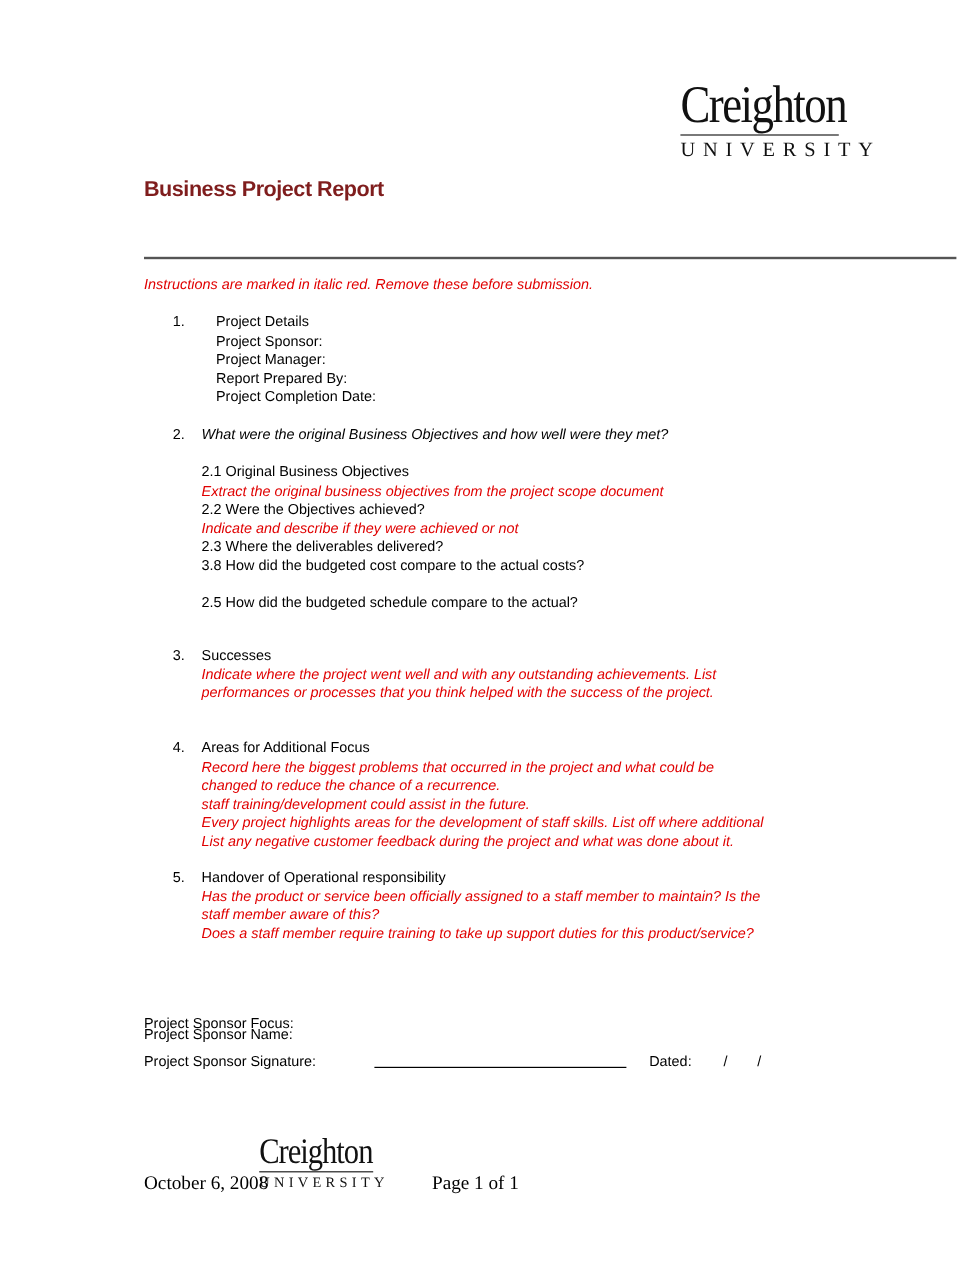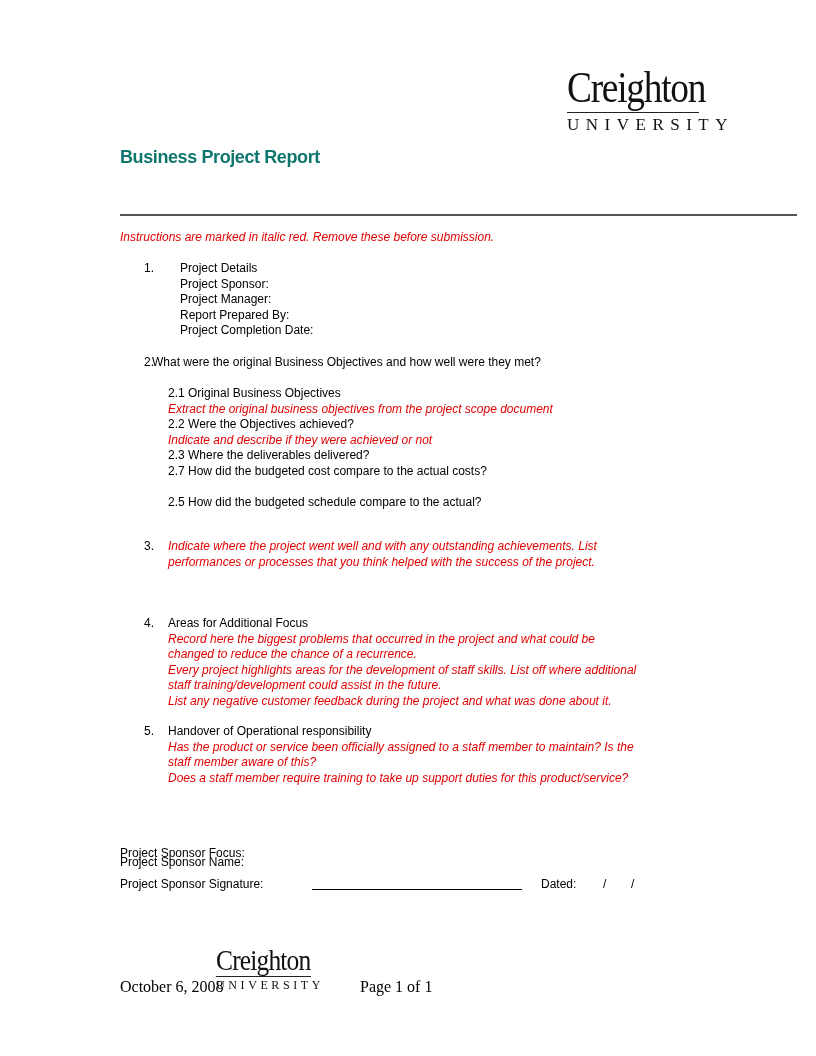--- a/index.html
+++ b/index.html
@@ -4,21 +4,21 @@
   <style>
     html, body { margin: 0; padding: 0; background: #ffffff; }
     body { width: 816px; height: 1056px; position: relative; overflow: hidden;
            font-family: "Liberation Sans", sans-serif; color: #000; }
     .abs { position: absolute; }
     .logo { font-family: "Liberation Serif", serif; color: #111; }
     .logo .name { display: block; font-size: 44px; line-height: 44px; letter-spacing: -1.5px;
                   transform: scaleX(0.85); transform-origin: left top; }
     .logo .rule { display: block; height: 1px; background: #222; }
     .logo .uni { display: block; font-size: 17px; letter-spacing: 6.5px; line-height: 18px; }
-    .title { left: 120px; top: 147px; font-size: 18px; font-weight: bold; color: #0f766e;
+    .title { left: 120px; top: 147px; font-size: 18px; font-weight: bold; color: #7f1d1d;
              letter-spacing: -0.4px; }
     .hr { left: 120px; top: 214px; width: 677px; height: 2px; background: #555; }
     .txt { font-size: 12px; line-height: 15.5px; white-space: nowrap; }
     .red { color: #e00000; font-style: italic; }
     .sigline { left: 312px; top: 889px; width: 210px; height: 1px; background: #000; }
     .footer { font-family: "Liberation Serif", serif; font-size: 16px; }
   </style>
 </head>
 <body>
 
@@ -36,45 +36,46 @@
 <div class="abs txt" style="left:144px; top:261px;">1.</div>
 <div class="abs txt" style="left:180px; top:261px;">
   <div>Project Details</div>
   <div>Project Sponsor:</div>
   <div>Project Manager:</div>
   <div>Report Prepared By:</div>
   <div>Project Completion Date:</div>
 </div>
 
 <div class="abs txt" style="left:144px; top:355px;">2.</div>
-<div class="abs txt" style="left:152px; top:355px;">What were the original Business Objectives and how well were they met?</div>
+<div class="abs txt" style="left:168px; top:355px;font-style:italic;">What were the original Business Objectives and how well were they met?</div>
 <div class="abs txt" style="left:168px; top:386px;">
   <div>2.1 Original Business Objectives</div>
   <div class="red">Extract the original business objectives from the project scope document</div>
   <div>2.2 Were the Objectives achieved?</div>
   <div class="red">Indicate and describe if they were achieved or not</div>
   <div>2.3 Where the deliverables delivered?</div>
-  <div>2.7  How did the budgeted cost compare to the actual costs?</div>
+  <div>3.8  How did the budgeted cost compare to the actual costs?</div>
   <div style="height:15.5px;"></div>
   <div>2.5 How did the budgeted schedule compare to the actual?</div>
 </div>
 
 <div class="abs txt" style="left:144px; top:539px;">3.</div>
 <div class="abs txt" style="left:168px; top:539px;">
+  <div>Successes</div>
   <div class="red">Indicate where the project went well and with any outstanding achievements. List</div>
   <div class="red">performances or processes that you think helped with the success of the project.</div>
 </div>
 
 <div class="abs txt" style="left:144px; top:616px;">4.</div>
 <div class="abs txt" style="left:168px; top:616px;">
   <div>Areas for Additional Focus</div>
   <div class="red">Record here the biggest problems that occurred in the project and what could be</div>
   <div class="red">changed to reduce the chance of a recurrence.</div>
+  <div class="red">staff training/development could assist in the future.</div>
   <div class="red">Every project highlights areas for the development of staff skills.  List off where additional</div>
-  <div class="red">staff training/development could assist in the future.</div>
   <div class="red">List any negative customer feedback during the project and what was done about it.</div>
 </div>
 
 <div class="abs txt" style="left:144px; top:724px;">5.</div>
 <div class="abs txt" style="left:168px; top:724px;">
   <div>Handover of Operational responsibility</div>
   <div class="red">Has the product or service been officially assigned to a staff member to maintain? Is the</div>
   <div class="red">staff member aware of this?</div>
   <div class="red">Does a staff member require training to take up support duties for this product/service?</div>
 </div>

